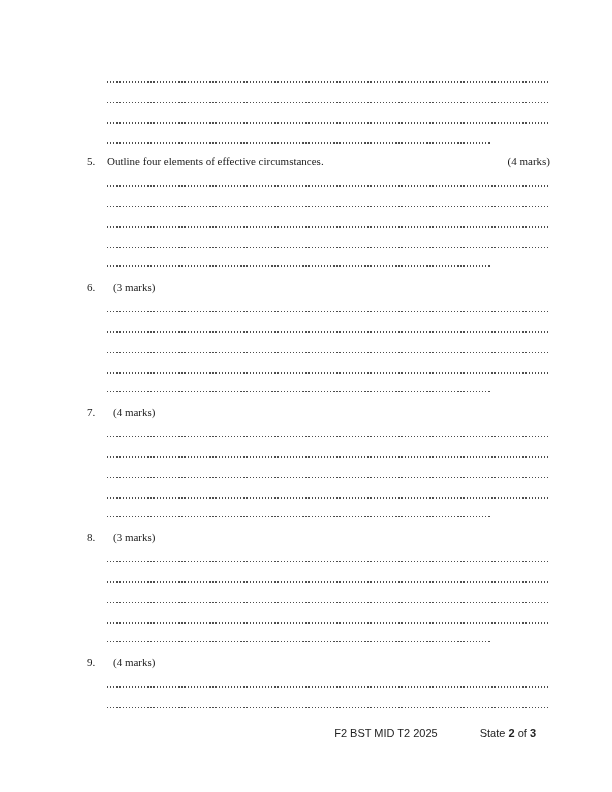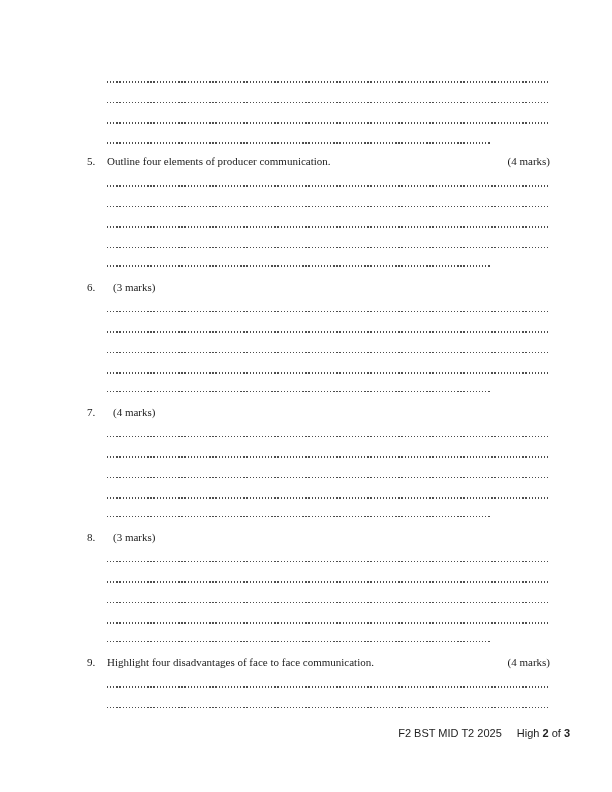--- a/index.html
+++ b/index.html
@@ -69,24 +69,24 @@
   .qblock .dots.l2 { top: 51.5px; }
   .qblock .dots.l3 { top: 72px; }
   .qblock .dots.l4 { top: 92.5px; }
   .qblock .dots.l5 { top: 111px; }
   .qblock.q9 .dots.l1 { top: 31.5px; }
   .qblock.q9 .dots.l2 { top: 52px; }
 
   .page-footer {
     position: absolute;
     top: 726px;
-    right: 42px;
+    right: 76px;
     display: flex;
     align-items: flex-end;
-    gap: 15px;
+    gap: 42px;
     font-family: "Liberation Sans", sans-serif;
     font-size: 11px;
     line-height: 14px;
     color: #222222;
     white-space: nowrap;
   }
   .page-footer .bold { font-weight: bold; }
 </style>
 </head>
 <body>
@@ -96,21 +96,21 @@
   <div class="top-lines">
     <div class="dots t1"></div>
     <div class="dots t2"></div>
     <div class="dots t3"></div>
     <div class="dots t4 short"></div>
   </div>
 
   <section class="qblock q5">
     <div class="qrow">
       <span class="qnum">5.</span>
-      <span class="qtext">Outline four elements of producer communication.</span>
+      <span class="qtext">Outline four elements of effective circumstances.</span>
       <span class="qmarks">(4 marks)</span>
     </div>
     <div class="dots l1"></div>
     <div class="dots l2"></div>
     <div class="dots l3"></div>
     <div class="dots l4"></div>
     <div class="dots l5 short"></div>
   </section>
 
   <section class="qblock q6">
@@ -145,30 +145,29 @@
     <div class="dots l1"></div>
     <div class="dots l2"></div>
     <div class="dots l3"></div>
     <div class="dots l4"></div>
     <div class="dots l5 short"></div>
   </section>
 
   <section class="qblock q9">
     <div class="qrow">
       <span class="qnum">9.</span>
-      <span class="qtext">Highlight four disadvantages of face to face communication.</span>
       <span class="qmarks">(4 marks)</span>
     </div>
     <div class="dots l1"></div>
     <div class="dots l2"></div>
   </section>
 
   <div class="page-footer">
     <span>F2 BST MID T2 2025</span>
     <span>
-      <span>High</span>
+      <span>State</span>
       <span class="bold">2</span>
       <span>of</span>
       <span class="bold">3</span>
     </span>
   </div>
 
 </div>
 
 </body></html>

